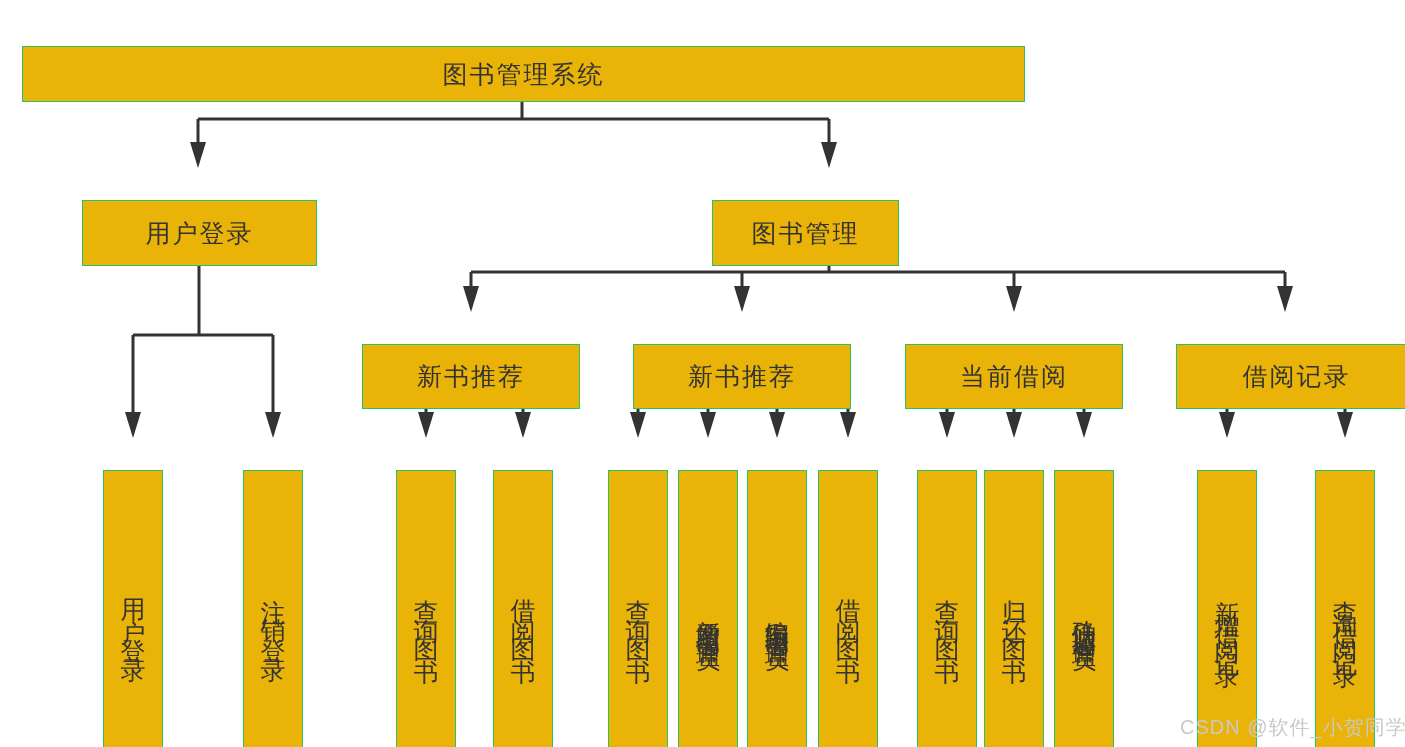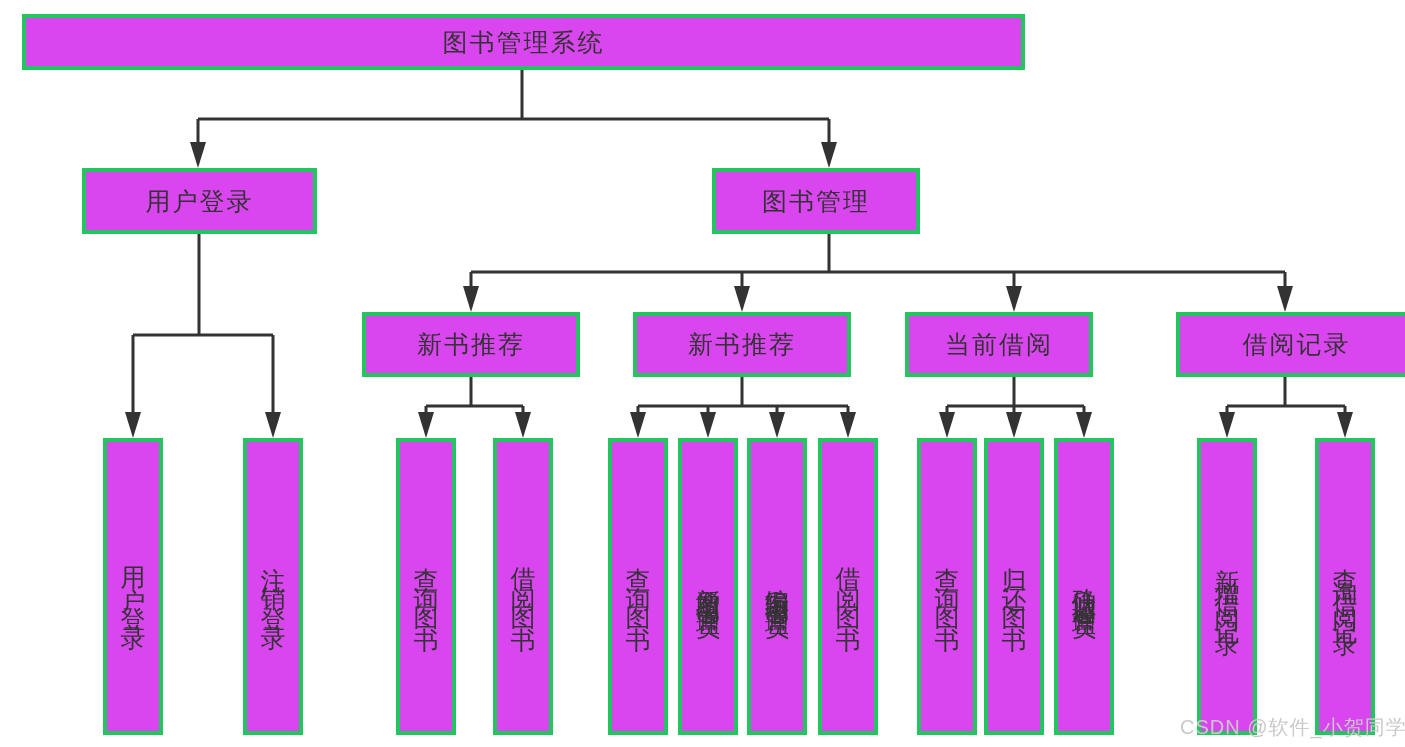--- a/index.html
+++ b/index.html
@@ -3,22 +3,22 @@
 <meta charset="utf-8">
 <style>
   html,body{margin:0;padding:0;background:#ffffff;}
   .stage{
     position:relative;width:1405px;height:747px;background:#ffffff;
     font-family:"Liberation Sans","DejaVu Sans",sans-serif;color:#333333;
     overflow:hidden;
   }
   .wires{position:absolute;left:0;top:0;z-index:0;}
   .box{
-    position:absolute;box-sizing:border-box;border:4px solid #22c55e;background:#d946ef;
-    display:flex;align-items:center;justify-content:center;z-index:1;color:#333333;
+    position:absolute;box-sizing:border-box;border:1px solid #22c55e;background:#eab308;
+    display:flex;align-items:center;justify-content:center;z-index:1;color:#333333;margin-top:32px;
   }
   .h{font-size:25px;letter-spacing:2px;white-space:nowrap;}
   .leaf{writing-mode:vertical-rl;text-orientation:mixed;font-size:25px;line-height:1;}
   .ls-wide{letter-spacing:20px;}
   .ls-mid{letter-spacing:13px;}
   .ls-tight{font-size:24px;letter-spacing:4px;}
   .watermark{
     position:absolute;left:1180px;top:714px;z-index:3;
     font-size:20px;letter-spacing:1px;color:#c9c9c9;white-space:nowrap;
   }
@@ -64,25 +64,25 @@
       <path d="M1006 412 L1022 412 L1014 438 Z"></path>
       <path d="M1076 412 L1092 412 L1084 438 Z"></path>
       <path d="M1219 412 L1235 412 L1227 438 Z"></path>
       <path d="M1337 412 L1353 412 L1345 438 Z"></path>
     </g>
   </svg>
 
   <div class="box h" style="left:22px;top:14px;width:1003px;height:56px;">图书管理系统</div>
 
   <div class="box h" style="left:82px;top:168px;width:235px;height:66px;">用户登录</div>
-  <div class="box h" style="left:712px;top:168px;width:208px;height:66px;">图书管理</div>
+  <div class="box h" style="left:712px;top:168px;width:187px;height:66px;">图书管理</div>
 
   <div class="box h" style="left:362px;top:312px;width:218px;height:65px;">新书推荐</div>
   <div class="box h" style="left:633px;top:312px;width:218px;height:65px;">新书推荐</div>
-  <div class="box h" style="left:905px;top:312px;width:188px;height:65px;">当前借阅</div>
+  <div class="box h" style="left:905px;top:312px;width:218px;height:65px;">当前借阅</div>
   <div class="box h" style="left:1176px;top:312px;width:241px;height:65px;">借阅记录</div>
 
   <div class="box leaf ls-wide" style="left:103px;top:438px;width:60px;height:297px;">用户登录</div>
   <div class="box leaf ls-wide" style="left:243px;top:438px;width:60px;height:297px;">注销登录</div>
 
   <div class="box leaf ls-wide" style="left:396px;top:438px;width:60px;height:297px;">查询图书</div>
   <div class="box leaf ls-wide" style="left:493px;top:438px;width:60px;height:297px;">借阅图书</div>
 
   <div class="box leaf ls-wide" style="left:608px;top:438px;width:60px;height:297px;">查询图书</div>
   <div class="box leaf ls-tight" style="left:678px;top:438px;width:60px;height:297px;">新增图书（管理员）</div>

